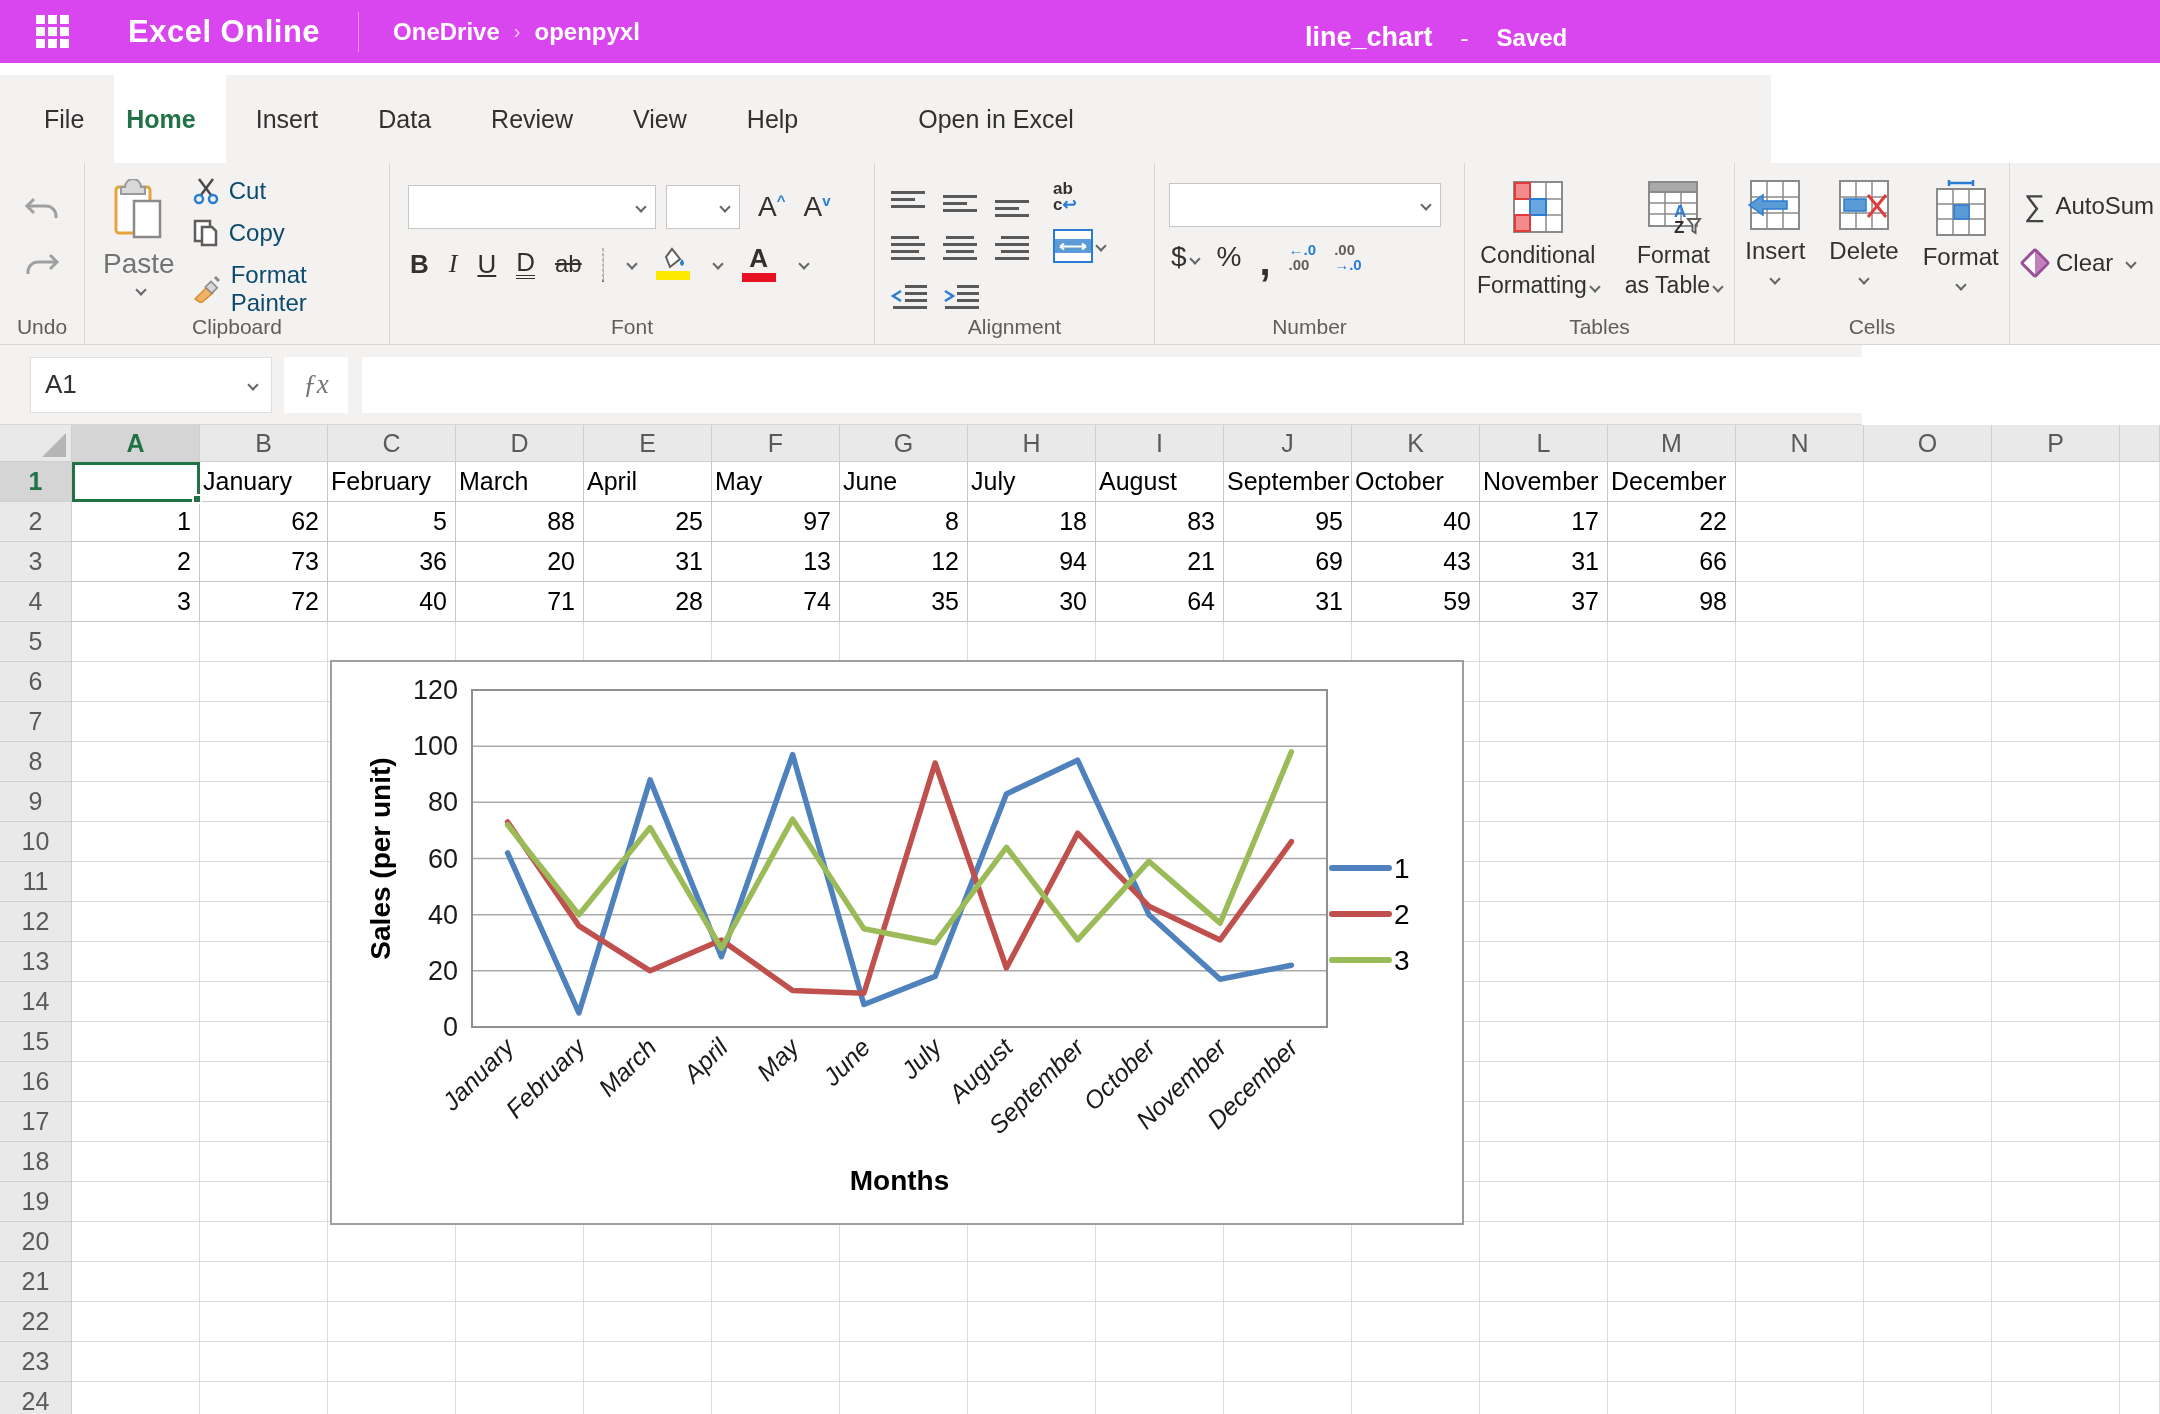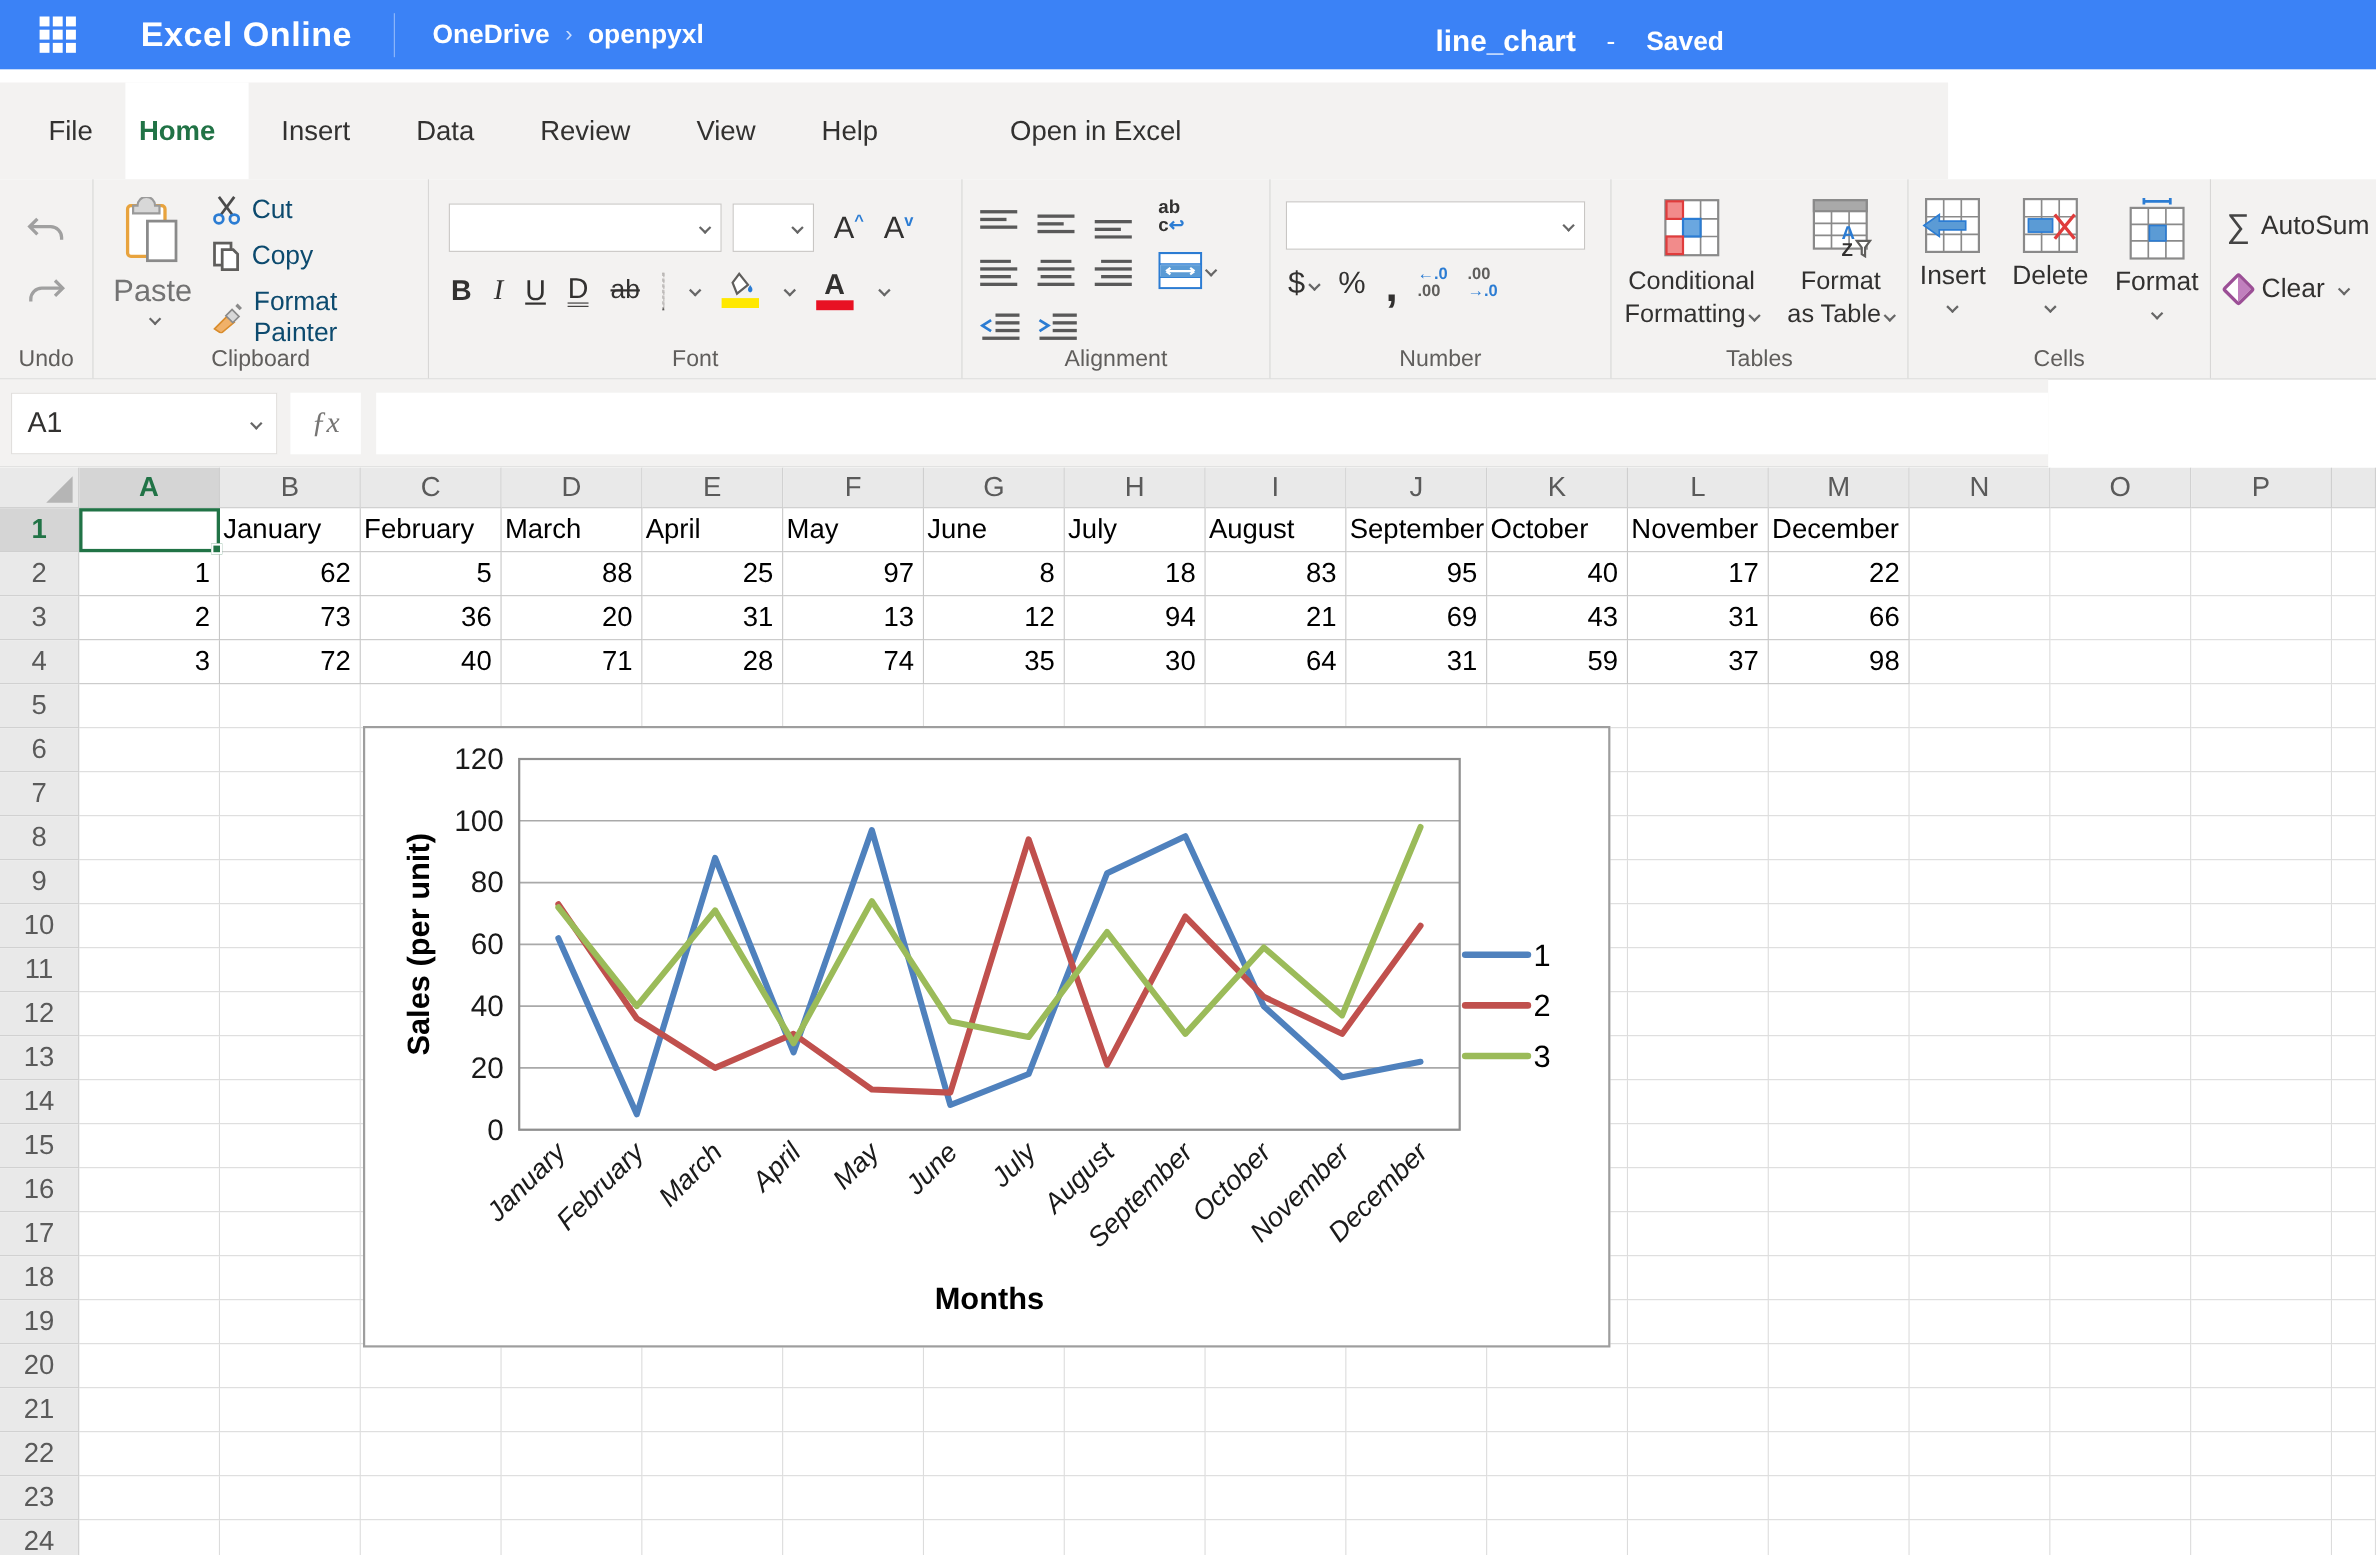--- a/index.html
+++ b/index.html
@@ -1,20 +1,20 @@
 <!DOCTYPE html>
 <html><head>
 <meta charset="utf-8">
 <style>
   * { box-sizing: border-box; margin: 0; padding: 0; }
   html,body { width:2160px; height:1414px; overflow:hidden; font-family:"Liberation Sans", sans-serif; background:#fff; }
   #page { position:relative; width:2160px; height:1414px; overflow:hidden; }
 
   
-  .titlebar { position:absolute; left:0; top:0; width:2160px; height:63px; background:#3b82f6; display:flex; align-items:center; }
+  .titlebar { position:absolute; left:0; top:0; width:2160px; height:63px; background:#d946ef; display:flex; align-items:center; }
   .waffle { width:34px; height:34px; margin-left:36px; display:grid; grid-template-columns:repeat(3,9px); grid-template-rows:repeat(3,9px); gap:3px; cursor:pointer; }
   .waffle i { background:#fff; }
   .app-title { color:#fff; font-size:31px; font-weight:bold; margin-left:58px; letter-spacing:.5px; }
   .tb-divider { width:1px; height:40px; background:rgba(255,255,255,.45); margin-left:38px; }
   .crumbs { display:flex; align-items:center; gap:14px; margin-left:34px; color:#fff; font-size:24px; font-weight:bold; }
   .crumb-sep { font-size:20px; color:rgba(255,255,255,.75); font-weight:normal; }
   .doc-title-wrap { position:absolute; left:1305px; top:0; height:75px; display:flex; align-items:center; gap:28px; color:#fff; }
   .doc-title { font-size:27px; font-weight:bold; }
   .doc-dash { font-size:24px; }
   .doc-status { font-size:24px; font-weight:bold; }
@@ -98,21 +98,21 @@
   .cell-btn svg { display:block; margin:0 auto 6px; }
   .cell-btn .chev { margin:10px auto 0; display:block; width:8px; height:8px; }
 
   
   .g-edit { width:150px; border-right:none; }
   .edit-item { display:flex; align-items:center; gap:10px; font-size:24px; color:#323130; cursor:pointer; margin:26px 0 0 14px; }
   .sigma { font-size:30px; color:#444; }
   .eraser { width:22px; height:22px; border:3px solid #9b4f96; background:linear-gradient(135deg,#fff 50%,#c17fbe 50%); transform:rotate(-45deg); border-radius:3px; }
 
   
-  .fbar { position:absolute; left:0; top:345px; width:1862px; height:80px; background:#f3f2f1; border-bottom:1px solid #d8d7d6; display:flex; align-items:center; }
+  .fbar { position:absolute; left:0; top:345px; width:1862px; height:80px; background:#f3f2f1; border-bottom:1px solid #d8d7d6; display:flex; align-items:center;padding-left:20px; }
   .namebox { margin-left:10px; width:242px; height:56px; background:#fff; border:1px solid #e1dfdd; display:flex; align-items:center; justify-content:space-between; padding:0 14px; font-size:26px; color:#323130; cursor:pointer; }
   .fxbox { margin-left:12px; width:64px; height:56px; background:#fff; display:flex; align-items:center; justify-content:center; font-size:27px; font-style:italic; font-family:"Liberation Serif",serif; color:#767574; cursor:pointer; }
   .finput { margin-left:14px; flex:1; height:56px; background:#fff; font-size:25px; padding:0 12px; display:flex; align-items:center; color:#222; }
 
   
   .sheet { position:absolute; left:0; top:425px; width:2160px; height:989px; overflow:hidden; background:#fff; }
   .col-headers { display:flex; height:37px; }
   .corner { width:72px; height:37px; background:#e9e9e9; border-right:1px solid #cfcfcf; border-bottom:1px solid #cfcfcf; position:relative; cursor:pointer; }
   .corner:after { content:""; position:absolute; right:5px; bottom:4px; border-left:24px solid transparent; border-bottom:24px solid #b5b5b5; }
   .col-h { width:128px; height:37px; background:#e9e9e9; border-right:1px solid #cfcfcf; border-bottom:1px solid #cfcfcf; display:flex; align-items:center; justify-content:center; font-size:25px; color:#5a5a5a; cursor:pointer; }

